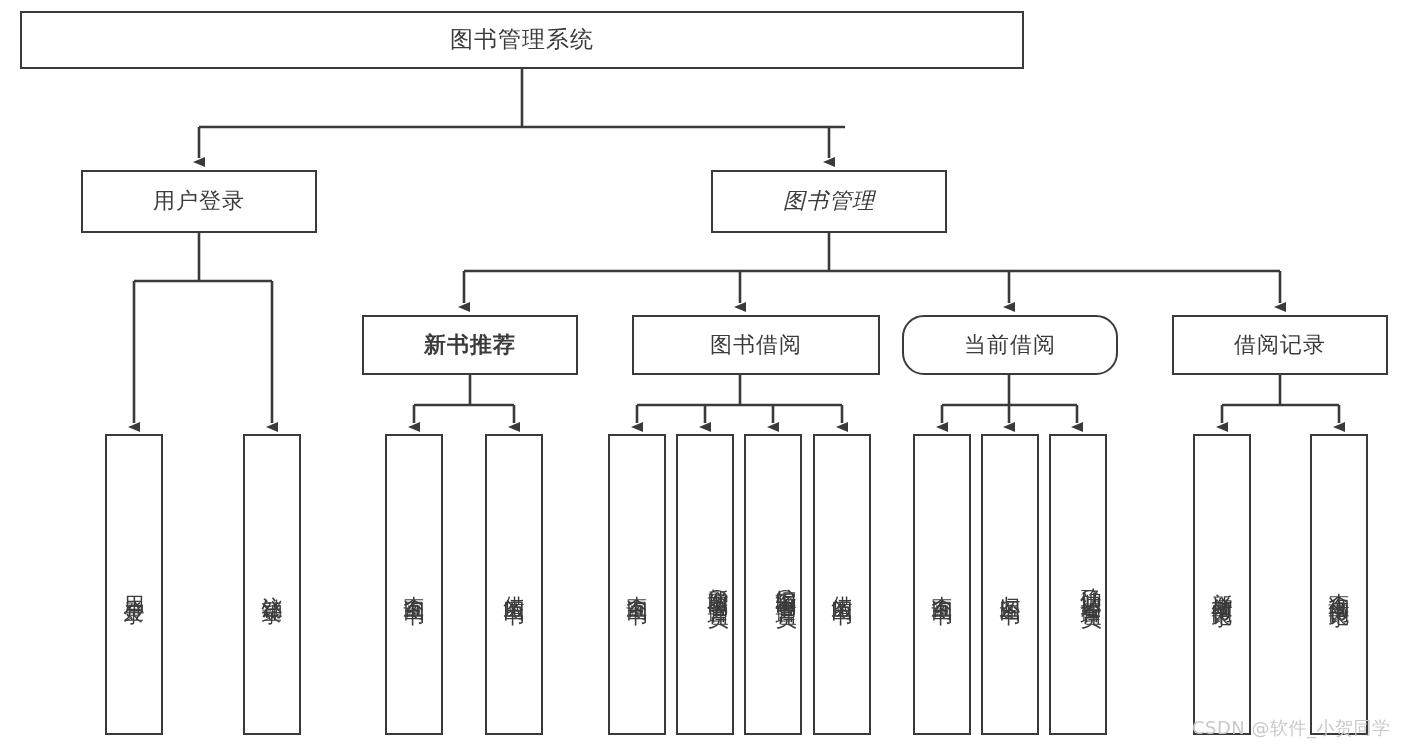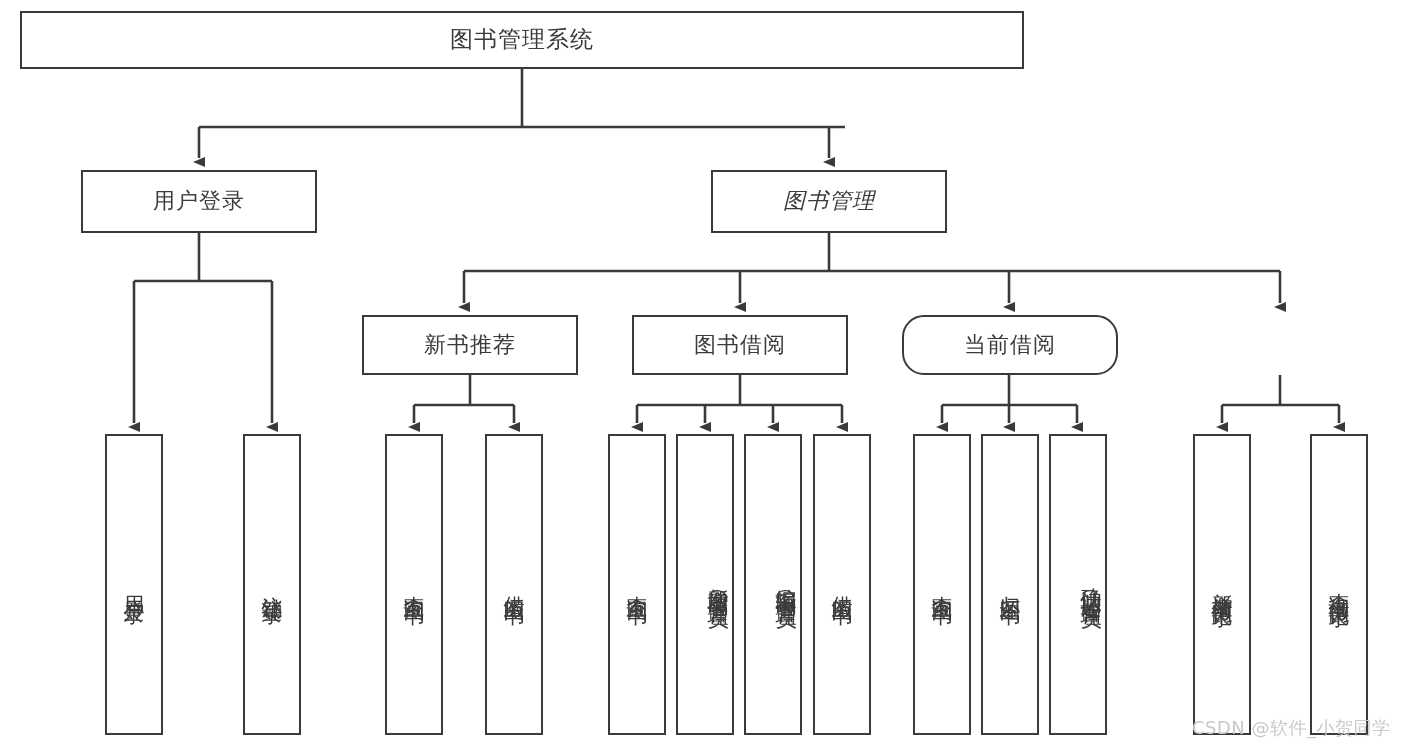--- a/index.html
+++ b/index.html
@@ -129,29 +129,32 @@
     <span>图书管理系统</span>
   </div>
 
   <div class="node h" style="left:81px; top:170px; width:236px; height:63px;">
     <span>用户登录</span>
   </div>
   <div class="node h" style="left:711px; top:170px; width:236px; height:63px;font-style:italic;">
     <span>图书管理</span>
   </div>
 
-  <div class="node h" style="left:362px; top:315px; width:216px; height:60px;">
+  <div class="node h" style="left:362px; top:315px; width:216px; height:60px;font-weight:bold;">
     <span>新书推荐</span>
   </div>
-  <div class="node h" style="left:632px; top:315px; width:216px; height:60px;">
+  <div class="node h" style="left:632px; top:315px; width:248px; height:60px;">
     <span>图书借阅</span>
   </div>
   <div class="node h" style="left:902px; top:315px; width:216px; height:60px;border-radius:22px;">
     <span>当前借阅</span>
   </div>
+  <div class="node h" style="left:1172px; top:315px; width:216px; height:60px;">
+    <span>借阅记录</span>
+  </div>
 
   <div class="node v midalign" style="left:105px; top:434px; width:58px; height:301px;">
     <span>用户登录</span>
   </div>
   <div class="node v midalign" style="left:243px; top:434px; width:58px; height:301px;">
     <span>注销登录</span>
   </div>
 
   <div class="node v midalign" style="left:385px; top:434px; width:58px; height:301px;">
     <span>查询图书</span>

